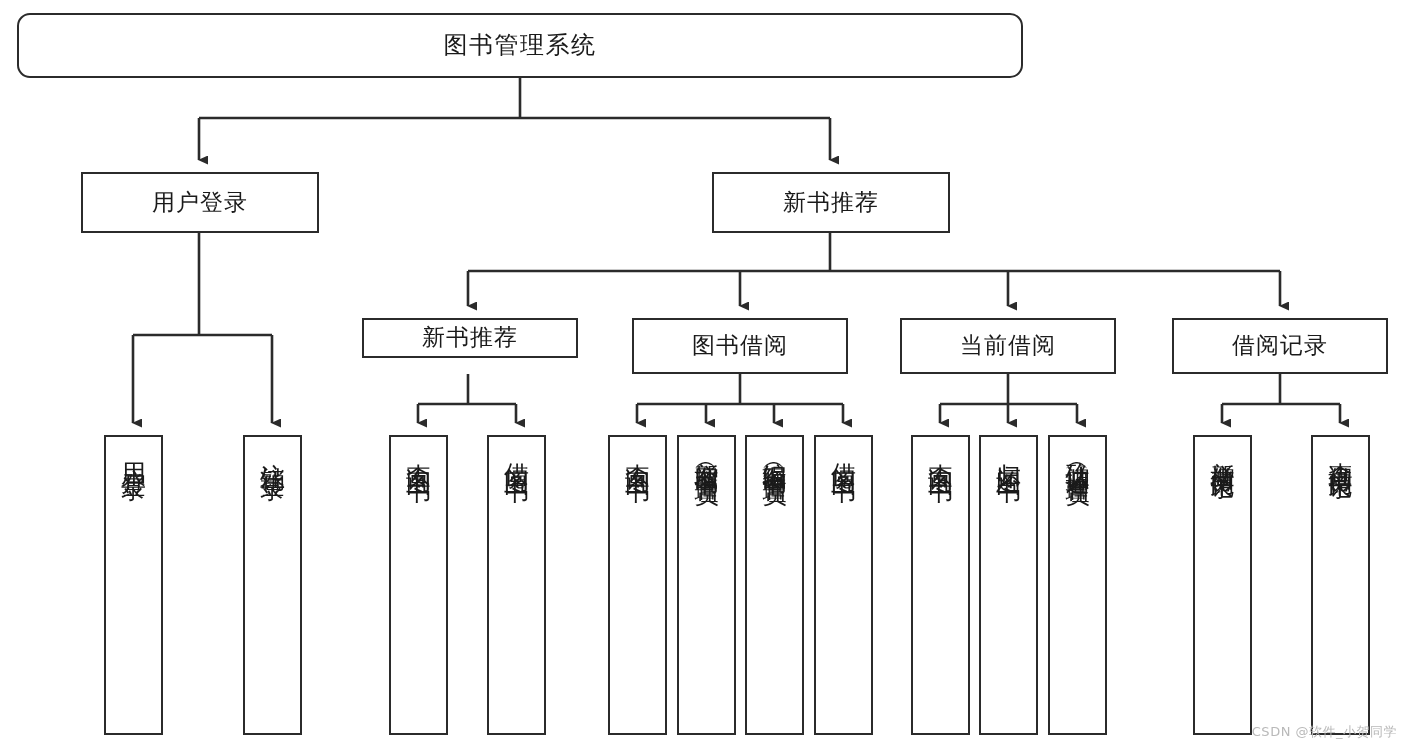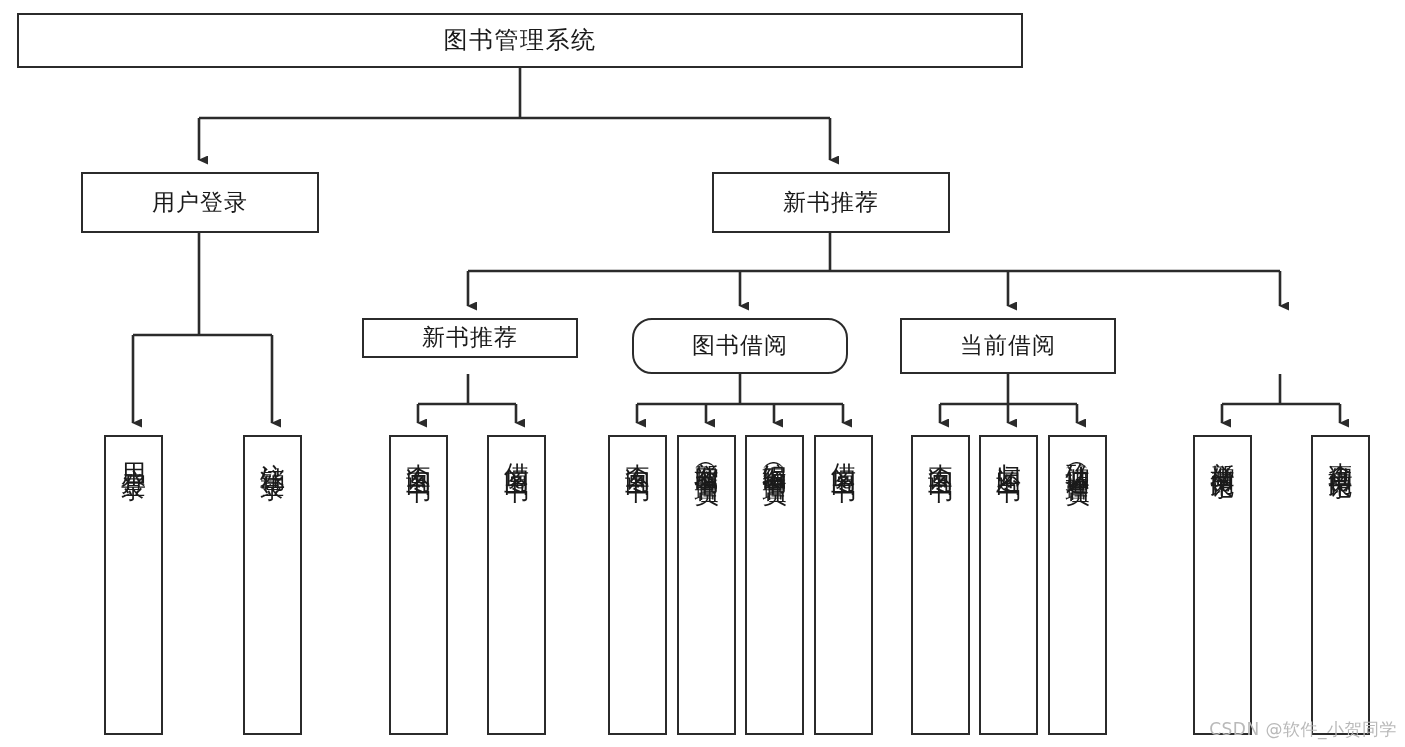--- a/index.html
+++ b/index.html
@@ -44,21 +44,21 @@
     letter-spacing:5px;
     line-height:1;
     white-space:nowrap;
   }
   .leaf.tall .lbl{ font-size:24px; letter-spacing:3px; }
 
   .watermark{
     position:absolute;
     right:8px;
     bottom:6px;
-    font-size:17px;
+    font-size:13px;
     color:#b9b9b9;
     letter-spacing:0.5px;
     white-space:nowrap;
     pointer-events:none;
     margin-left:24px;
   }
 </style>
 </head>
 <body>
 
@@ -107,39 +107,42 @@
       <path d="M1008,404 L1008,423" marker-end="url(#arrow)"></path>
       <path d="M1077,404 L1077,423" marker-end="url(#arrow)"></path>
 
       <path d="M1280,374 L1280,404"></path>
       <path d="M1222,404 L1340,404"></path>
       <path d="M1222,404 L1222,423" marker-end="url(#arrow)"></path>
       <path d="M1340,404 L1340,423" marker-end="url(#arrow)"></path>
     </g>
   </svg>
 
-  <div class="node h-node root" style="left:17px;top:13px;width:1006px;height:55px;">
+  <div class="node h-node root" style="left:17px;top:13px;width:1006px;height:65px;border-radius:13px;">
     <span class="lbl">图书管理系统</span>
   </div>
 
   <div class="node h-node" style="left:81px;top:172px;width:238px;height:61px;">
     <span class="lbl">用户登录</span>
   </div>
   <div class="node h-node" style="left:712px;top:172px;width:238px;height:61px;">
     <span class="lbl">新书推荐</span>
   </div>
 
   <div class="node h-node" style="left:362px;top:318px;width:216px;height:40px;">
     <span class="lbl">新书推荐</span>
   </div>
-  <div class="node h-node" style="left:632px;top:318px;width:216px;height:56px;border-radius:20px;">
+  <div class="node h-node" style="left:632px;top:318px;width:216px;height:56px;">
     <span class="lbl">图书借阅</span>
   </div>
   <div class="node h-node" style="left:900px;top:318px;width:216px;height:56px;">
     <span class="lbl">当前借阅</span>
+  </div>
+  <div class="node h-node" style="left:1172px;top:318px;width:216px;height:56px;">
+    <span class="lbl">借阅记录</span>
   </div>
 
   <div class="node leaf" style="left:104px;top:435px;width:59px;height:300px;">
     <span class="lbl">用户登录</span>
   </div>
   <div class="node leaf" style="left:243px;top:435px;width:59px;height:300px;">
     <span class="lbl">注销登录</span>
   </div>
 
   <div class="node leaf" style="left:389px;top:435px;width:59px;height:300px;">

